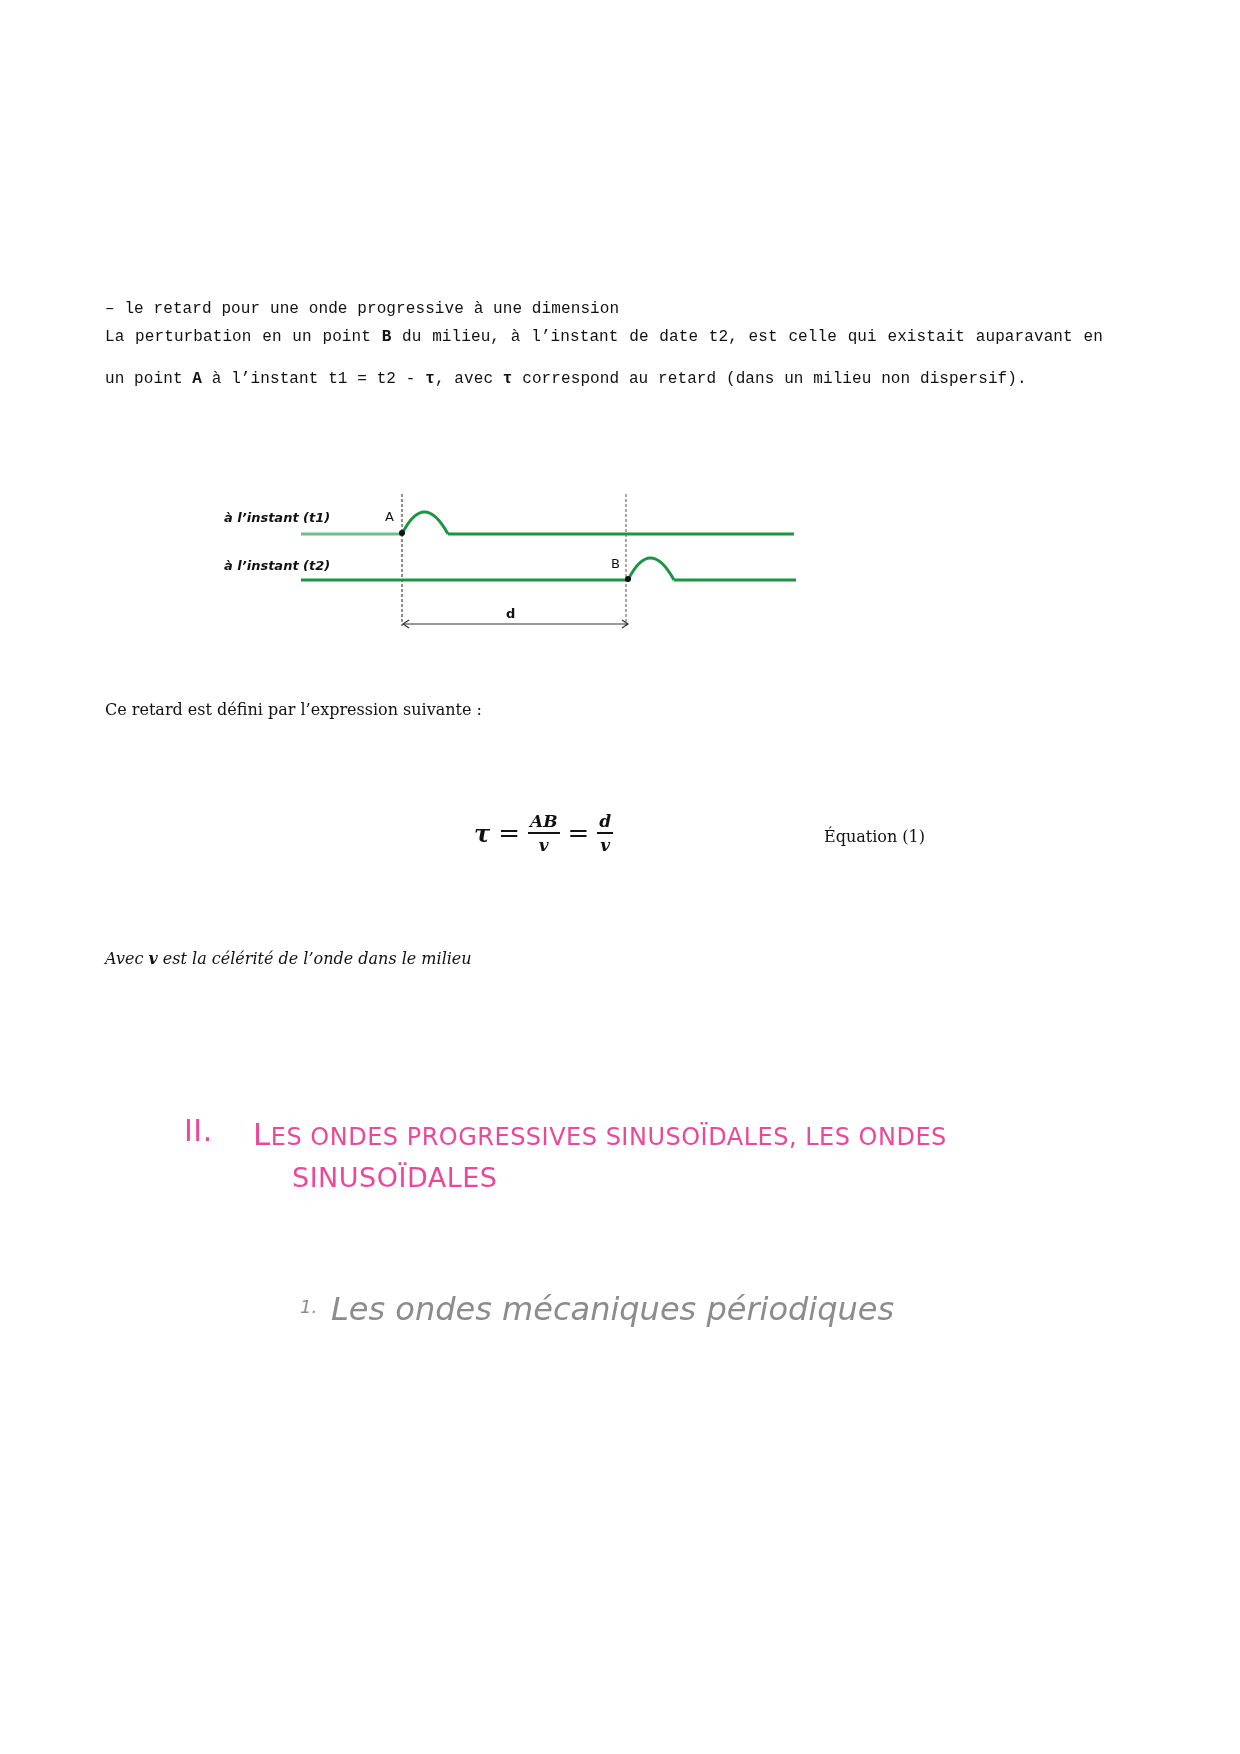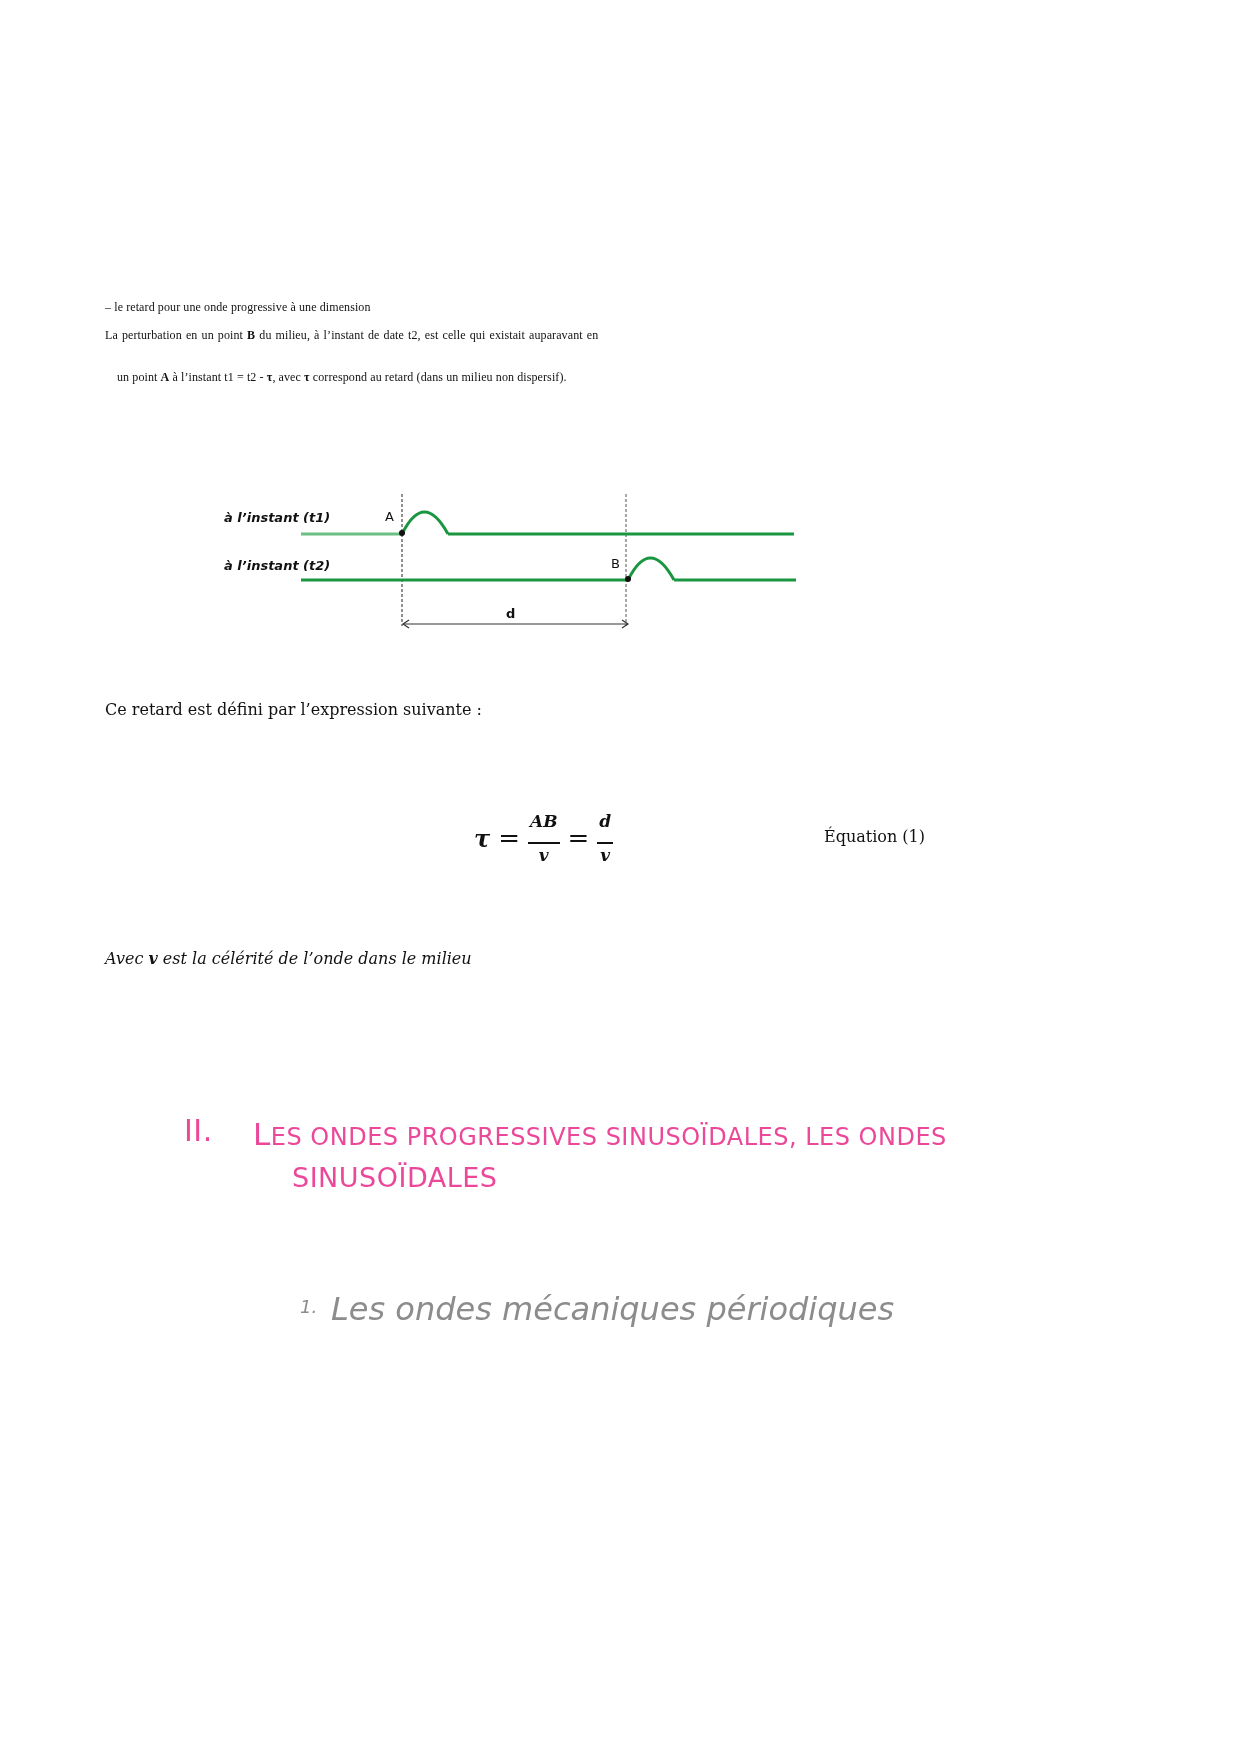--- a/index.html
+++ b/index.html
@@ -1,39 +1,39 @@
 <!DOCTYPE html>
 <html><head>
 <meta charset="utf-8">
 <style>
   html, body { margin: 0; padding: 0; background: #ffffff; }
   body { width: 1240px; height: 1754px; position: relative; overflow: hidden; font-family: "Liberation Sans", sans-serif; color: #111; }
   .abs { position: absolute; }
-  .p-sans { font-family: Liberation Serif, serif; font-size: 12px; letter-spacing: 0.1px; white-space: nowrap; }
+  .p-sans { font-family: Liberation Mono, monospace; font-size: 16px; letter-spacing: 0.1px; white-space: nowrap; }
   .p-serif { font-family: "DejaVu Serif", serif; font-size: 16px; white-space: nowrap; }
   .bold { font-weight: bold; }
   .diagram-label { font-family: "DejaVu Sans", sans-serif; font-size: 13px; font-style: italic; font-weight: bold; white-space: nowrap; }
   .pt-label { font-family: "DejaVu Sans", sans-serif; font-size: 13px; }
   .eq { font-family: "DejaVu Serif", serif; font-weight: bold; font-style: italic; }
   .frac { display: inline-flex; flex-direction: column; align-items: center; vertical-align: middle; font-size: 17px; line-height: 1.1; }
-  .frac .num { border-bottom: 2px solid #111; padding: 0 2px 11px; }
+  .frac .num { border-bottom: 2px solid #111; padding: 0 2px 1px; }
   .frac .den { padding-top: 2px; }
   .heading2 { color: #ec4899; font-family: "DejaVu Sans", sans-serif; font-weight: normal; letter-spacing: 0.5px; }
   .sub-heading { color: #8c8c8c; font-family: "DejaVu Sans", sans-serif; font-style: italic; }
 </style>
 </head>
 <body>
 
 <div class="abs p-sans" style="left:105px; top:300px;">
   <span>– le retard pour une onde progressive à une dimension</span>
 </div>
 <div class="abs p-sans" style="left:105px; top:328px; word-spacing:1px;">
   <span>La perturbation en un point </span><span class="bold">B</span><span> du milieu, à l’instant de date t2, est celle qui existait auparavant en</span>
 </div>
-<div class="abs p-sans" style="left:105px; top:370px;margin-left:12px;">
+<div class="abs p-sans" style="left:105px; top:370px;">
   <span>un point </span><span class="bold">A</span><span> à l’instant t1 = t2 - </span><span class="bold">τ</span><span>, avec </span><span class="bold">τ</span><span> correspond au retard (dans un milieu non dispersif).</span>
 </div>
 
 <div class="abs" style="left:12px; top:0; width:1240px; height:700px;">
   <svg width="1240" height="700" style="position:absolute; left:0; top:0;">
 
     <line x1="390" y1="494" x2="390" y2="626" stroke="#222" stroke-width="1" stroke-dasharray="3,2"></line>
     <line x1="614" y1="494" x2="614" y2="626" stroke="#555" stroke-width="1" stroke-dasharray="3,2"></line>
 
     <line x1="289" y1="534" x2="390" y2="534" stroke="#6cbf84" stroke-width="3"></line>

